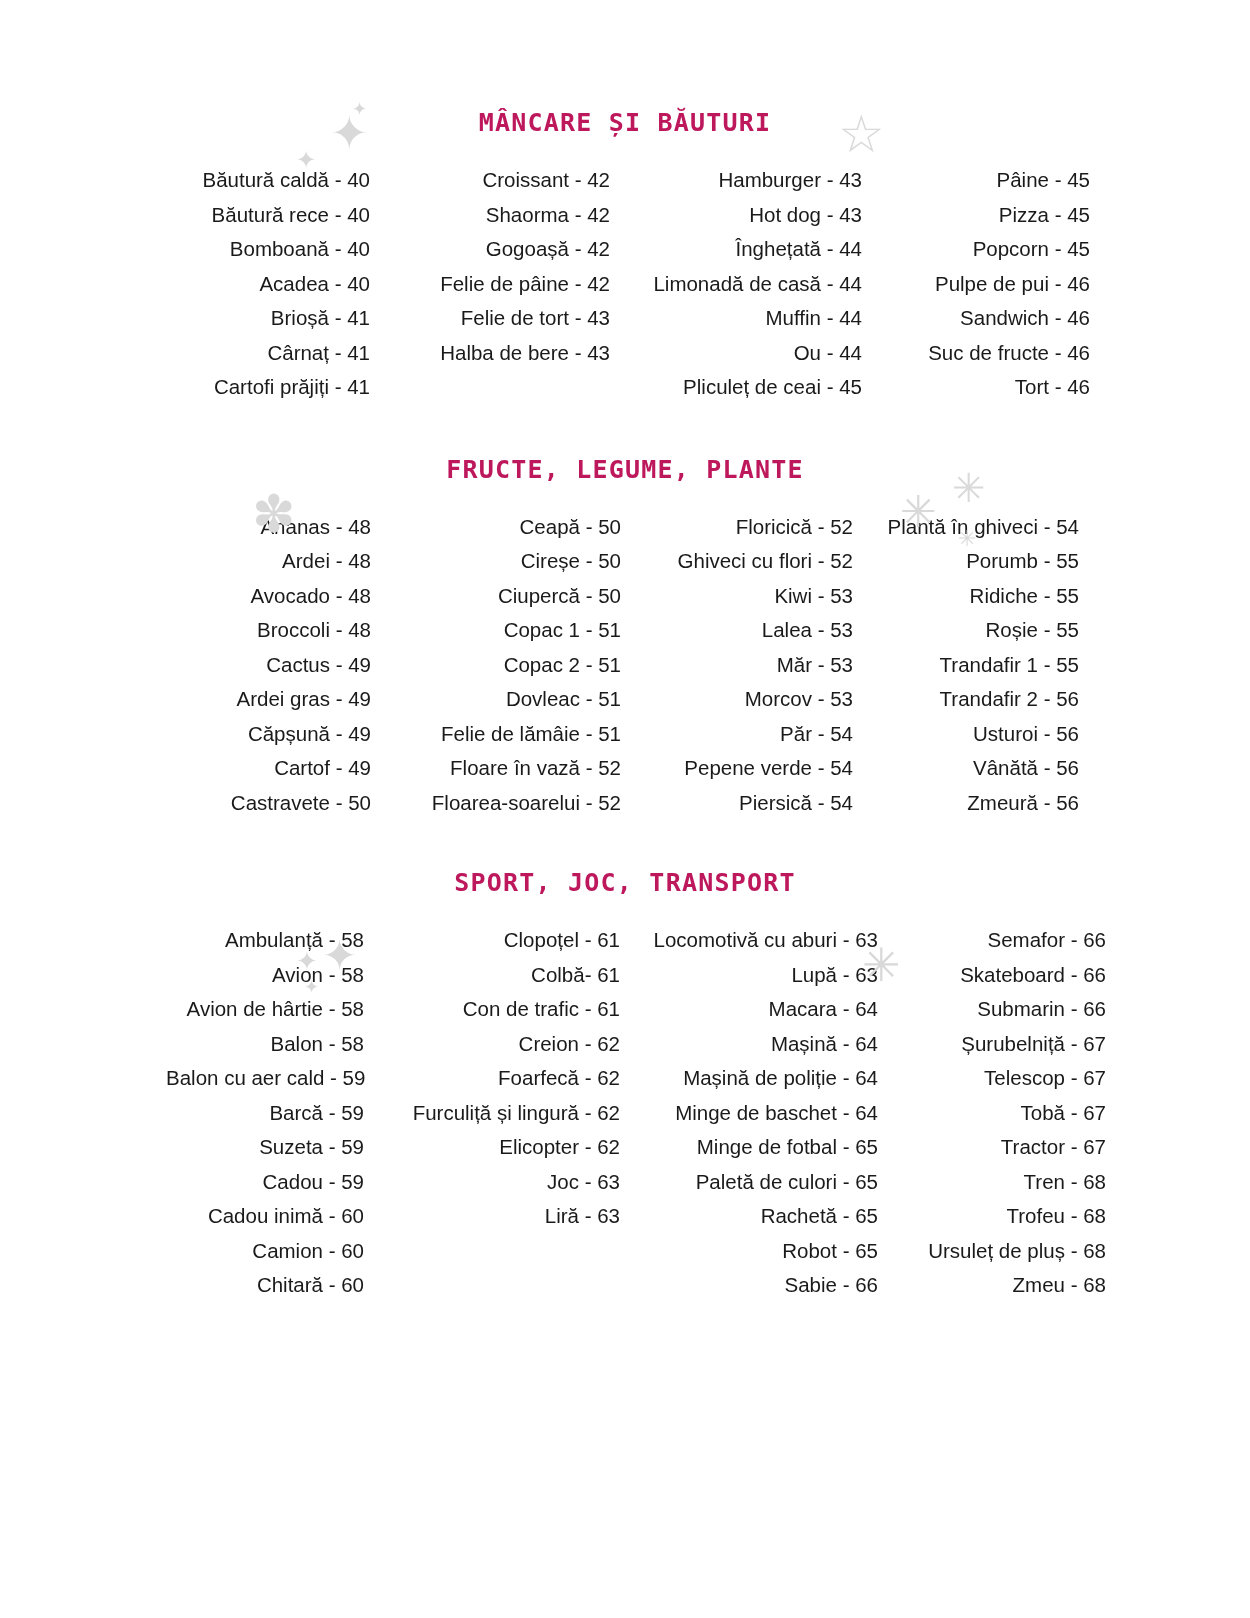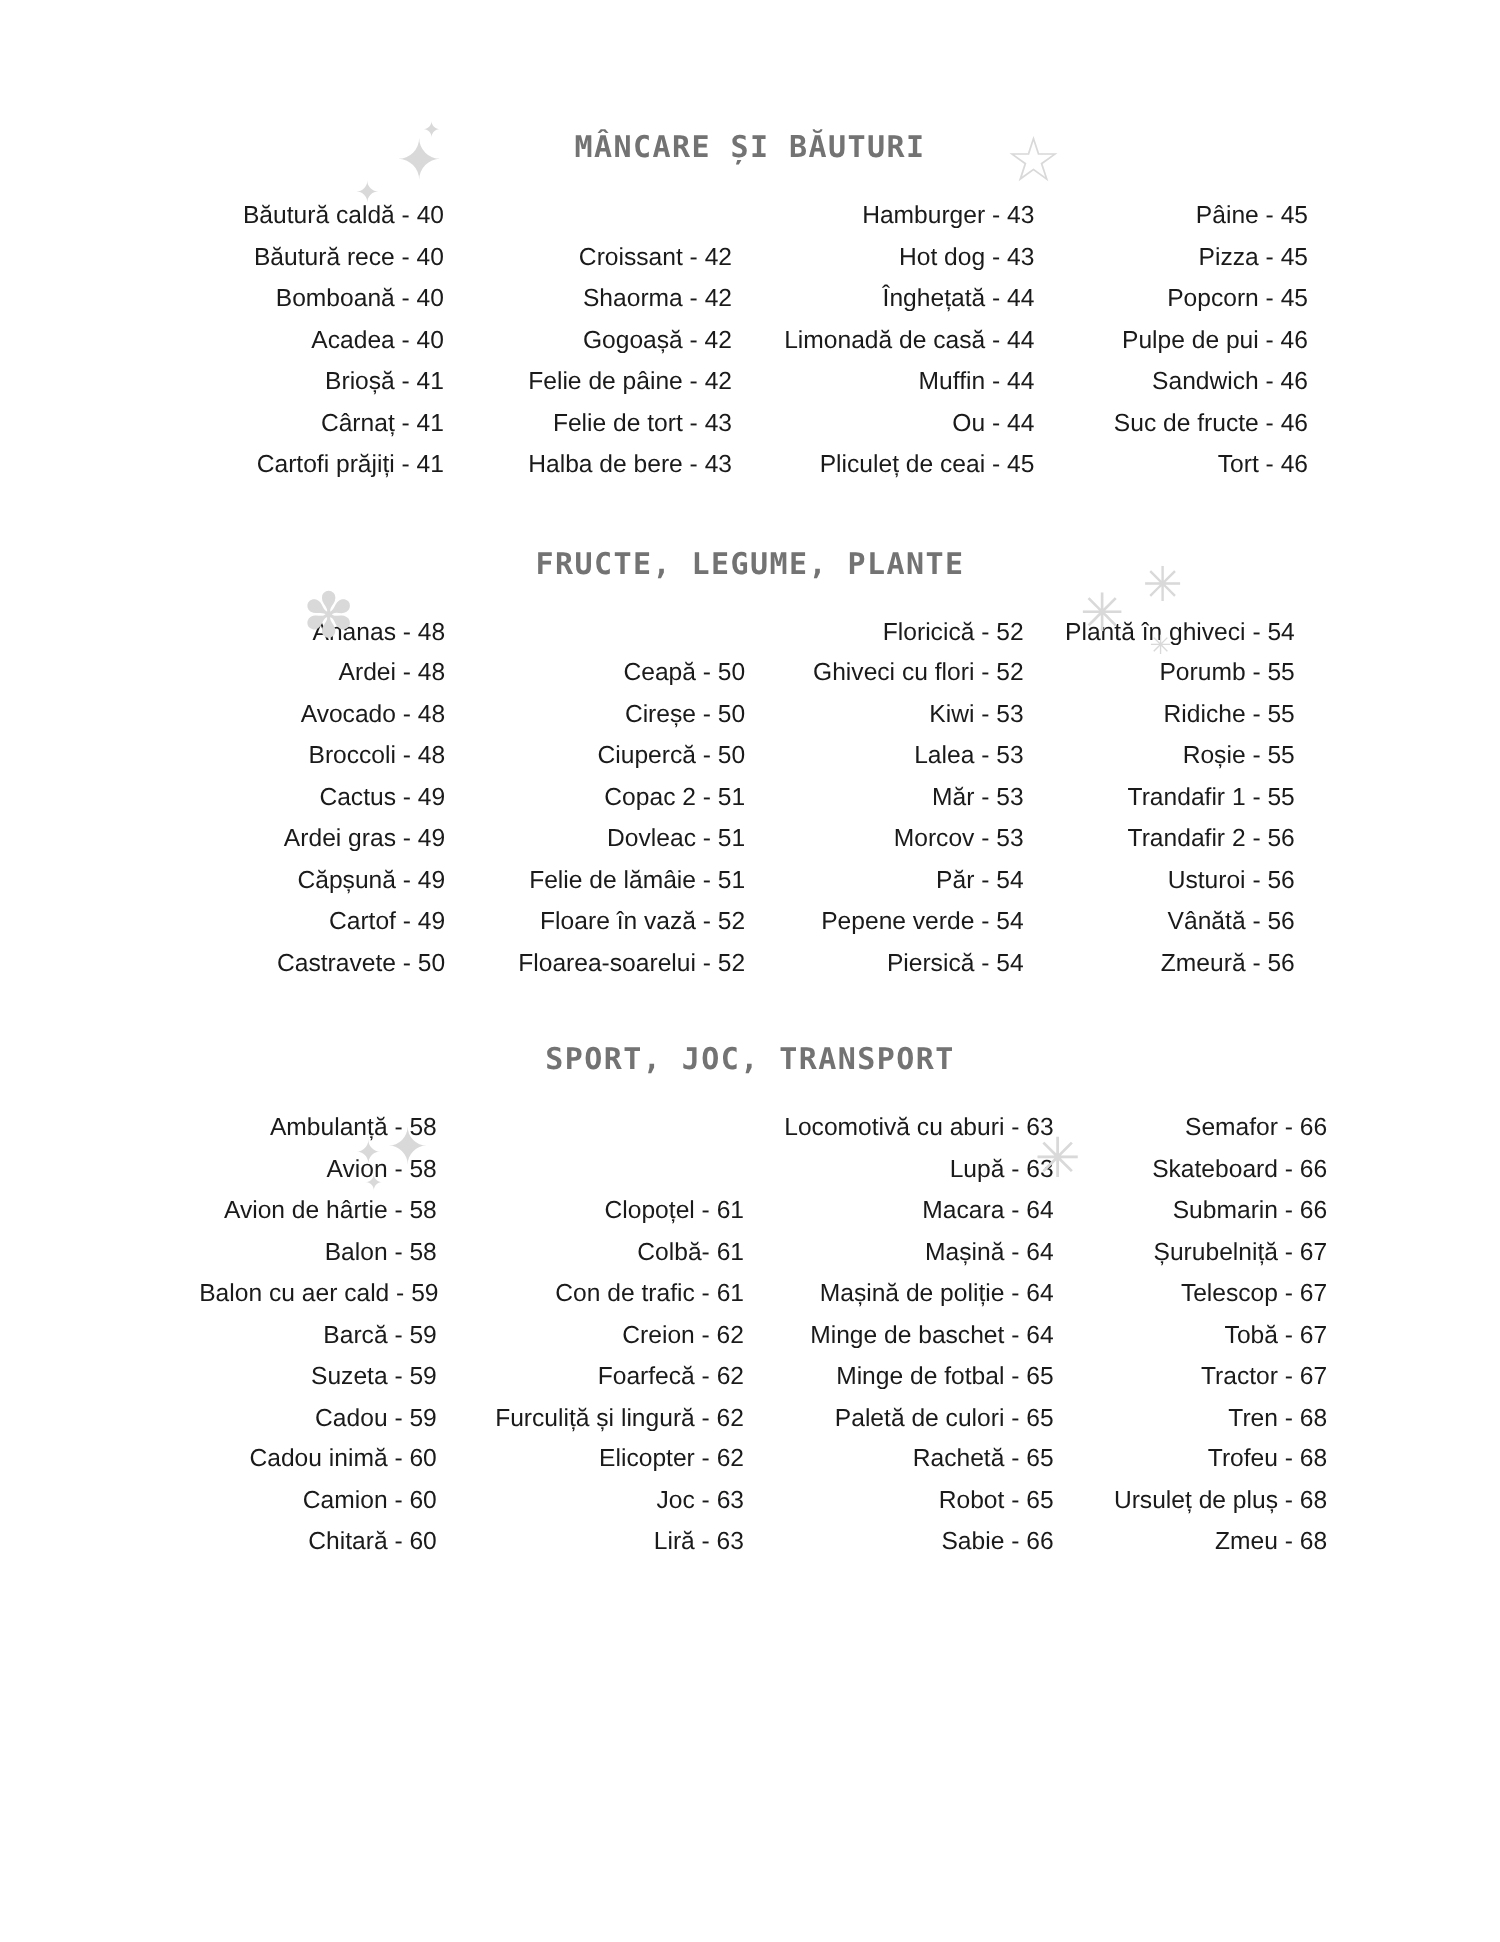--- a/index.html
+++ b/index.html
@@ -26,29 +26,29 @@
   
   .section {
     position: relative;
   }
   .section-title {
     text-align: center;
     font-family: "DejaVu Sans Mono", monospace;
     font-weight: bold;
     font-size: 25px;
     letter-spacing: 1.2px;
-    color: #737373;
+    color: #be185d;
     margin: 0;
     padding: 0;
   }
 
   .columns {
     display: flex;
     justify-content: center;
-    align-items: flex-end;
+    align-items: flex-start;
     margin-top: 26px;
   }
   .col {
     display: flex;
     flex-direction: column;
   }
   .entry {
     font-family: "Liberation Sans", sans-serif;
     font-size: 20.5px;
     line-height: 34.5px;
@@ -129,20 +129,21 @@
         <div class="entry">Cactus - 49</div>
         <div class="entry">Ardei gras - 49</div>
         <div class="entry">Căpșună - 49</div>
         <div class="entry">Cartof - 49</div>
         <div class="entry">Castravete - 50</div>
       </div>
       <div class="col align-right" style="width:250px;">
         <div class="entry">Ceapă - 50</div>
         <div class="entry">Cireșe - 50</div>
         <div class="entry">Ciupercă - 50</div>
+        <div class="entry">Copac 1 - 51</div>
         <div class="entry">Copac 2 - 51</div>
         <div class="entry">Dovleac - 51</div>
         <div class="entry">Felie de lămâie - 51</div>
         <div class="entry">Floare în vază - 52</div>
         <div class="entry">Floarea-soarelui - 52</div>
       </div>
       <div class="col align-right" style="width:232px;">
         <div class="entry">Floricică - 52</div>
         <div class="entry">Ghiveci cu flori - 52</div>
         <div class="entry">Kiwi - 53</div>

